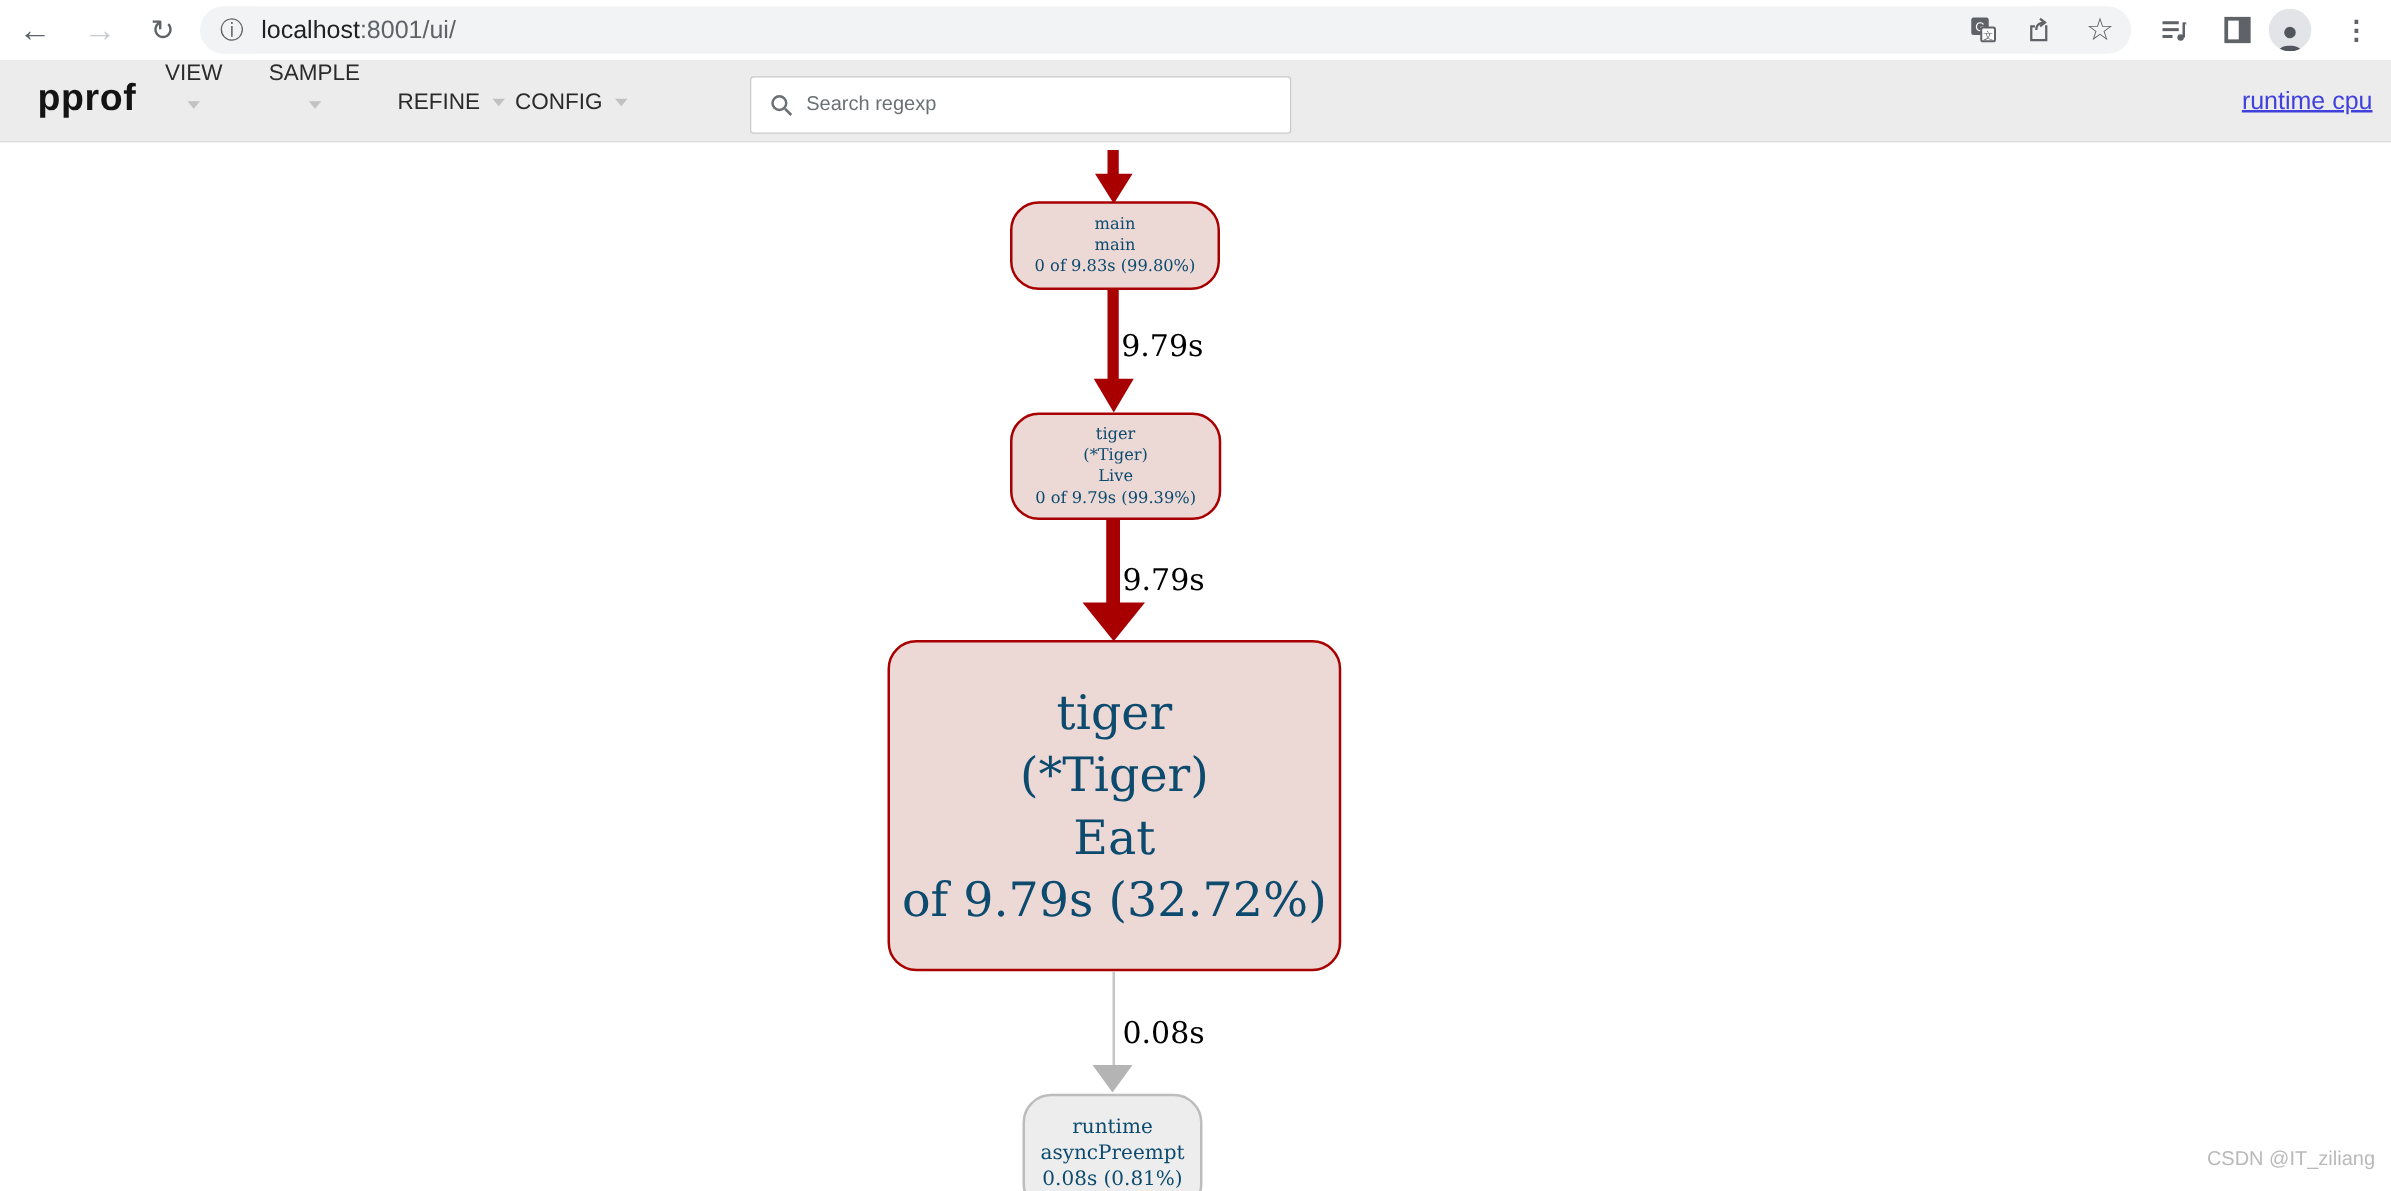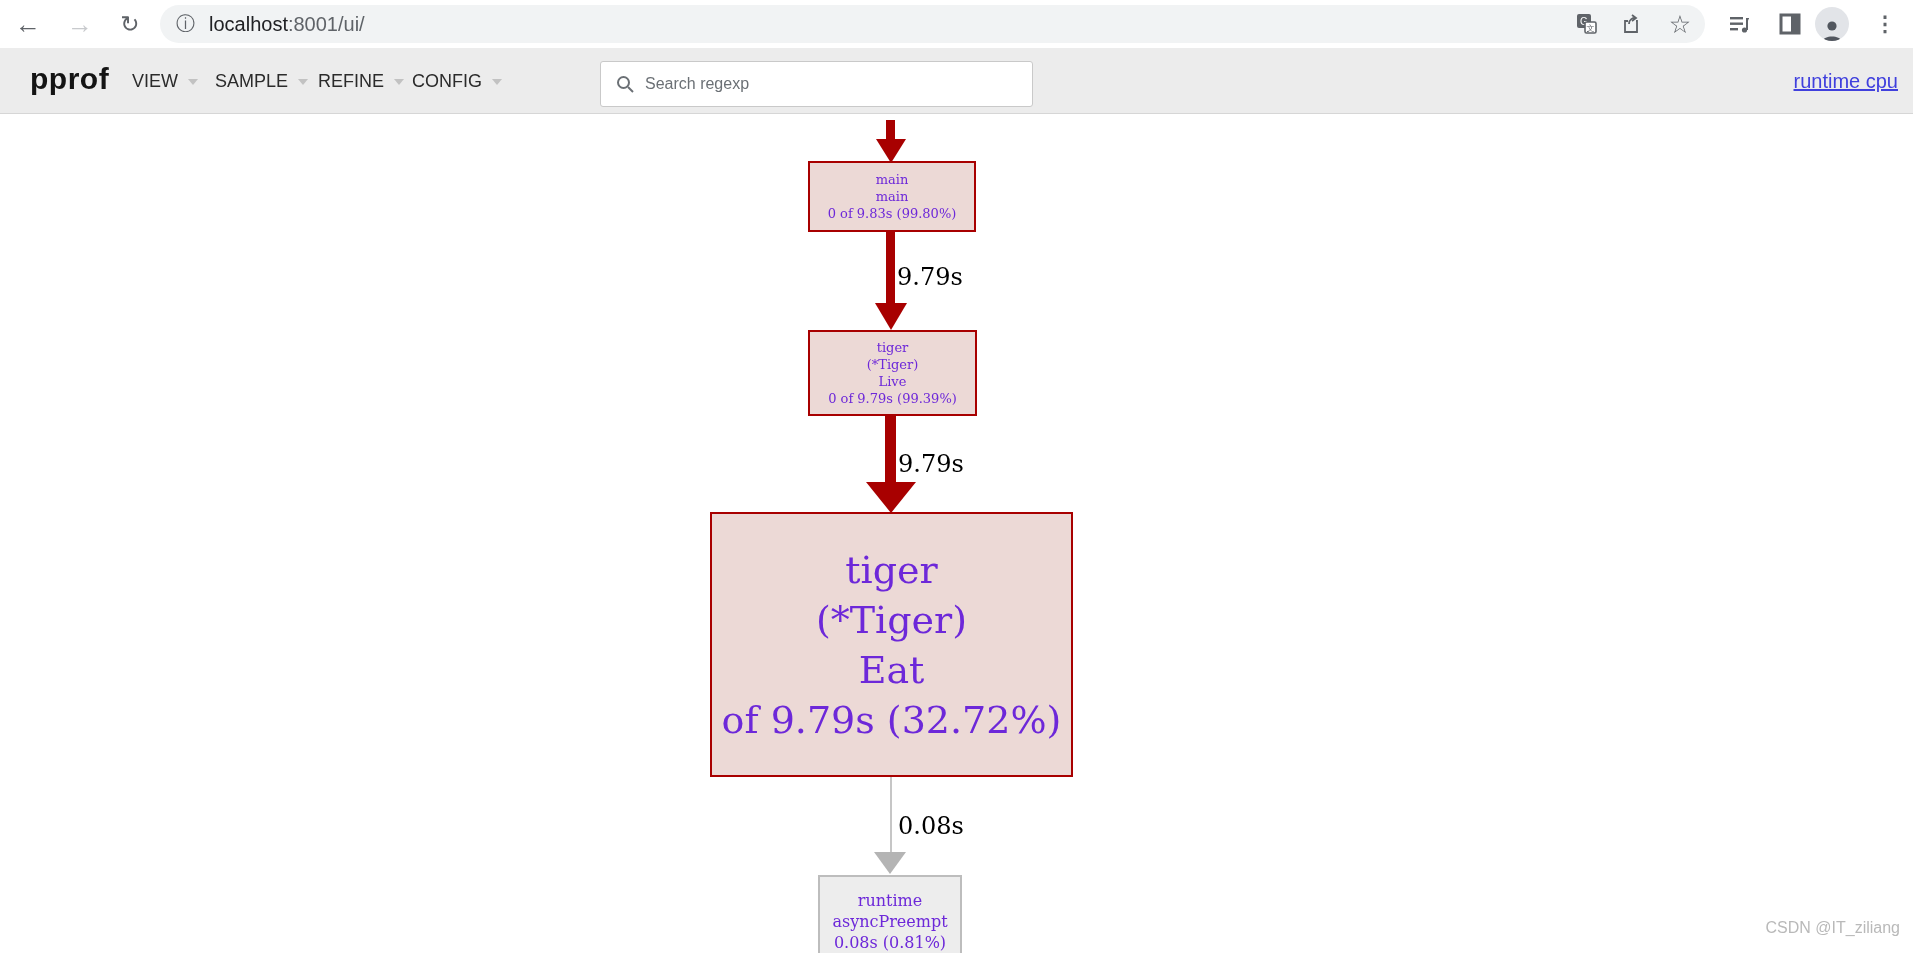--- a/index.html
+++ b/index.html
@@ -28,34 +28,34 @@
   .ico-dots { left:1865px; font-size:21px; color:#5f6368; font-weight:bold; letter-spacing:0; }
 
   
   .toolbar { position:absolute; left:0; top:48px; width:1913px; height:66px; background:#ececec;
              border-bottom:1px solid #d6d6d6; }
   .logo { position:absolute; left:30px; top:14px; font-size:30px; font-weight:700; color:#141414; letter-spacing:0.5px; }
   .menu { position:absolute; top:0; height:66px; display:flex; align-items:center; gap:10px; cursor:pointer; }
   .menu .mlabel { font-size:18px; color:#2b2b2b; }
   .caret { width:0; height:0; border-left:5px solid transparent; border-right:5px solid transparent;
            border-top:6px solid #c2c2c2; margin-top:2px; }
-  .menu-view   { left:132px; } .menu-sample { left:215px; } .menu-refine { left:318px;justify-content:space-between; } .menu-config { left:412px; }
+  .menu-view   { left:132px;flex-direction:column; } .menu-sample { left:215px;flex-direction:column; } .menu-refine { left:318px;justify-content:space-between; } .menu-config { left:412px; }
   .searchbox { position:absolute; left:600px; top:13px; width:433px; height:46px; background:#fff;
                border:1px solid #c9c9c9; border-radius:3px; display:flex; align-items:center; }
   .searchbox svg { margin-left:14px; flex:0 0 auto; }
   .searchbox input { border:none; outline:none; flex:1; margin-left:10px; margin-right:8px;
                      font-size:16px; color:#202124; background:transparent; font-family:"Liberation Sans",sans-serif; }
   .searchbox input::placeholder { color:#6b7075; }
   .profile-link { position:absolute; right:15px; top:22px; font-size:20px; color:#4040dd;
                   text-decoration:underline; cursor:pointer; }
 
   
   .canvas { position:absolute; left:0; top:114px; width:1913px; height:839px; background:#fff; overflow:hidden; }
   .gnode { position:absolute; display:flex; flex-direction:column; align-items:center; justify-content:center;
-           font-family:"DejaVu Serif","Liberation Serif",serif; color:#6d28d9; text-align:center; cursor:pointer; }
+           font-family:"DejaVu Serif","Liberation Serif",serif; color:#0c4a6e; text-align:center; cursor:pointer;border-radius:23px; }
   .hot  { background:#ecd9d6; border:2px solid #a80000; }
   .cool { background:#ededed; border:2px solid #bdbdbd; }
   .node-main    { left:808px; top:47px;  width:168px; height:71px; font-size:13px; line-height:17px; }
   .node-live    { left:808px; top:216px; width:169px; height:86px; font-size:13px; line-height:17px; }
   .node-eat     { left:710px; top:398px; width:363px; height:265px; font-size:38px; line-height:50px; }
   .node-runtime { left:818px; top:761px; width:144px; height:95px; font-size:16px; line-height:21px;
                   justify-content:flex-start; padding-top:13px; }
   .stem { position:absolute; background:#a80000; }
   .stem0 { left:886px; top:6px;   width:9px;  height:22px; }
   .stem1 { left:886px; top:118px; width:9px;  height:73px; }

